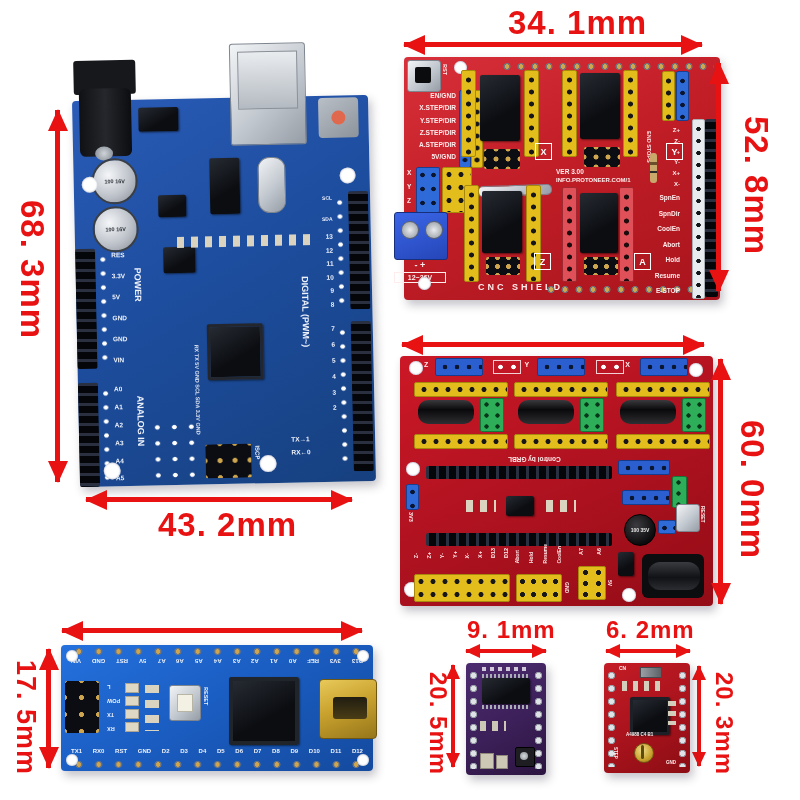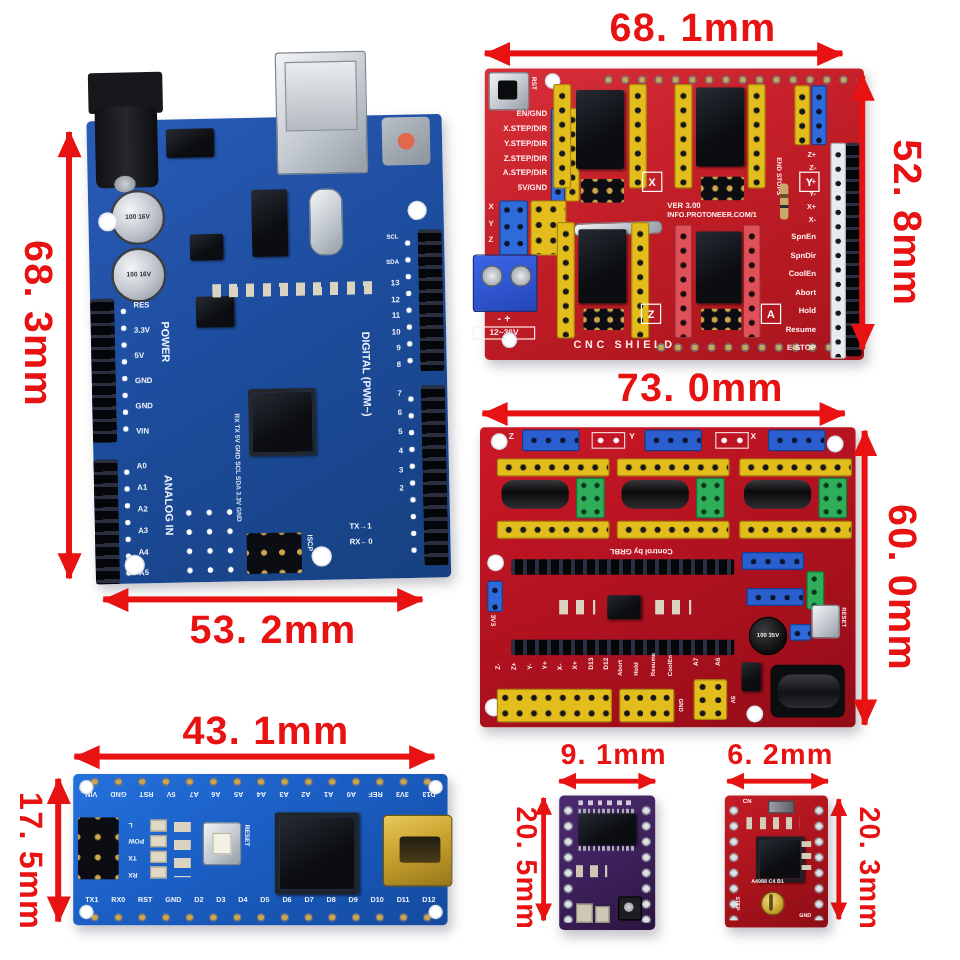--- a/index.html
+++ b/index.html
@@ -156,23 +156,23 @@
     <div class="c silk vlabel" style="left:175px;top:348px;font-size:6px;">ISCP</div>
     <div class="c padgrid" style="left:70px;top:320px;width:50px;height:64px;background-size:17px 16px;"></div>
 
     <div class="hole" style="left:8px;top:76px;width:16px;height:16px;"></div>
     <div class="hole" style="left:266px;top:72px;width:16px;height:16px;"></div>
     <div class="hole" style="left:24px;top:362px;width:17px;height:17px;"></div>
     <div class="hole" style="left:180px;top:358px;width:17px;height:17px;"></div>
   </div>
 
   <div class="dim dim-h" style="left:86px;top:497px;width:266px;"></div>
-  <div class="dimlab" style="left:158px;top:508px;">53. 2mm</div>
-
-  <div class="dimlab" style="left:508px;top:6px;">68. 1mm</div>
+  <div class="dimlab" style="left:158px;top:508px;">43. 2mm</div>
+
+  <div class="dimlab" style="left:508px;top:6px;">34. 1mm</div>
   <div class="dim dim-h" style="left:404px;top:42px;width:298px;"></div>
 
   <div class="board b-v3" style="left:404px;top:57px;width:316px;height:243px;">
     <div class="c silver" style="left:3px;top:3px;width:32px;height:30px;border-radius:3px;"></div>
     <div class="c" style="left:11px;top:10px;width:16px;height:16px;background:#0b0c0e;border-radius:2px;"></div>
     <div class="c silkr vlabel" style="left:37px;top:7px;font-size:5.5px;">RST</div>
     <div class="hole" style="left:50px;top:4px;width:13px;height:13px;"></div>
     <div class="c dotrow-gold" style="left:96px;top:5px;width:214px;height:9px;background-size:14px 9px;"></div>
 
     <div class="c spreadcol silkr" style="left:2px;top:36px;height:68px;font-size:6.6px;align-items:flex-end;width:50px;">
@@ -255,21 +255,20 @@
         <span>E-STOP</span>
       </div>
 
     <div class="c" style="left:288px;top:62px;width:11px;height:178px;background-color:#e9ecef;border:1px solid #aab0b6;border-radius:2px;background-image:radial-gradient(circle,#14161a 2px,rgba(0,0,0,0) 2.5px);background-size:11px 12px;background-repeat:repeat-y;background-position:center 3px;"></div>
     <div class="c fheader" style="left:301px;top:62px;width:13px;height:178px;"></div>
   </div>
 
   <div class="dim dim-v" style="left:716px;top:63px;height:228px;"></div>
   <div class="dimlab vlabel" style="left:740px;top:116px;">52. 8mm</div>
 
-  <div class="dimlab" style="left:514px;top:306px;">73. 0mm</div>
   <div class="dim dim-h" style="left:402px;top:342px;width:302px;"></div>
 
   <div class="board b-v4" style="left:400px;top:356px;width:313px;height:250px;">
     <div class="hole" style="left:9px;top:5px;width:14px;height:14px;"></div>
     <div class="hole" style="left:289px;top:7px;width:14px;height:14px;"></div>
     <div class="hole" style="left:6px;top:106px;width:14px;height:14px;"></div>
     <div class="hole" style="left:4px;top:226px;width:15px;height:15px;"></div>
     <div class="hole" style="left:222px;top:232px;width:14px;height:14px;"></div>
 
     <div class="c silkr" style="left:25px;top:5px;font-size:7px;">​</div>
@@ -340,21 +339,20 @@
         <span class="rotlab">A6</span>
       </div>
     <div class="c ygrid" style="left:178px;top:210px;width:26px;height:32px;background-size:13px 11px;"></div>
     <div class="c silkr vlabel" style="left:164px;top:226px;font-size:5px;">GND</div>
     <div class="c silkr vlabel" style="left:207px;top:224px;font-size:5px;">5V</div>
   </div>
 
   <div class="dim dim-v" style="left:718px;top:359px;height:245px;"></div>
   <div class="dimlab vlabel" style="left:736px;top:420px;">60. 0mm</div>
 
-  <div class="dimlab" style="left:152px;top:592px;">43. 1mm</div>
   <div class="dim dim-h" style="left:62px;top:628px;width:300px;"></div>
   <div class="dim dim-v" style="left:46px;top:649px;height:119px;"></div>
   <div class="dimlab vlabel" style="left:12px;top:660px;font-size:27px;">17. 5mm</div>
 
   <div class="board b-nano" style="left:61px;top:645px;width:312px;height:126px;">
     <div class="c dotrow-gold" style="left:8px;top:2px;width:297px;height:9px;background-size:19.8px 9px;"></div>
     <div class="c dotrow-gold" style="left:8px;top:115px;width:297px;height:9px;background-size:19.8px 9px;"></div>
     <div class="c spread silk" style="left:10px;top:13px;width:292px;font-size:6px;">
         <span class="flip">VIN</span>
         <span class="flip">GND</span>

